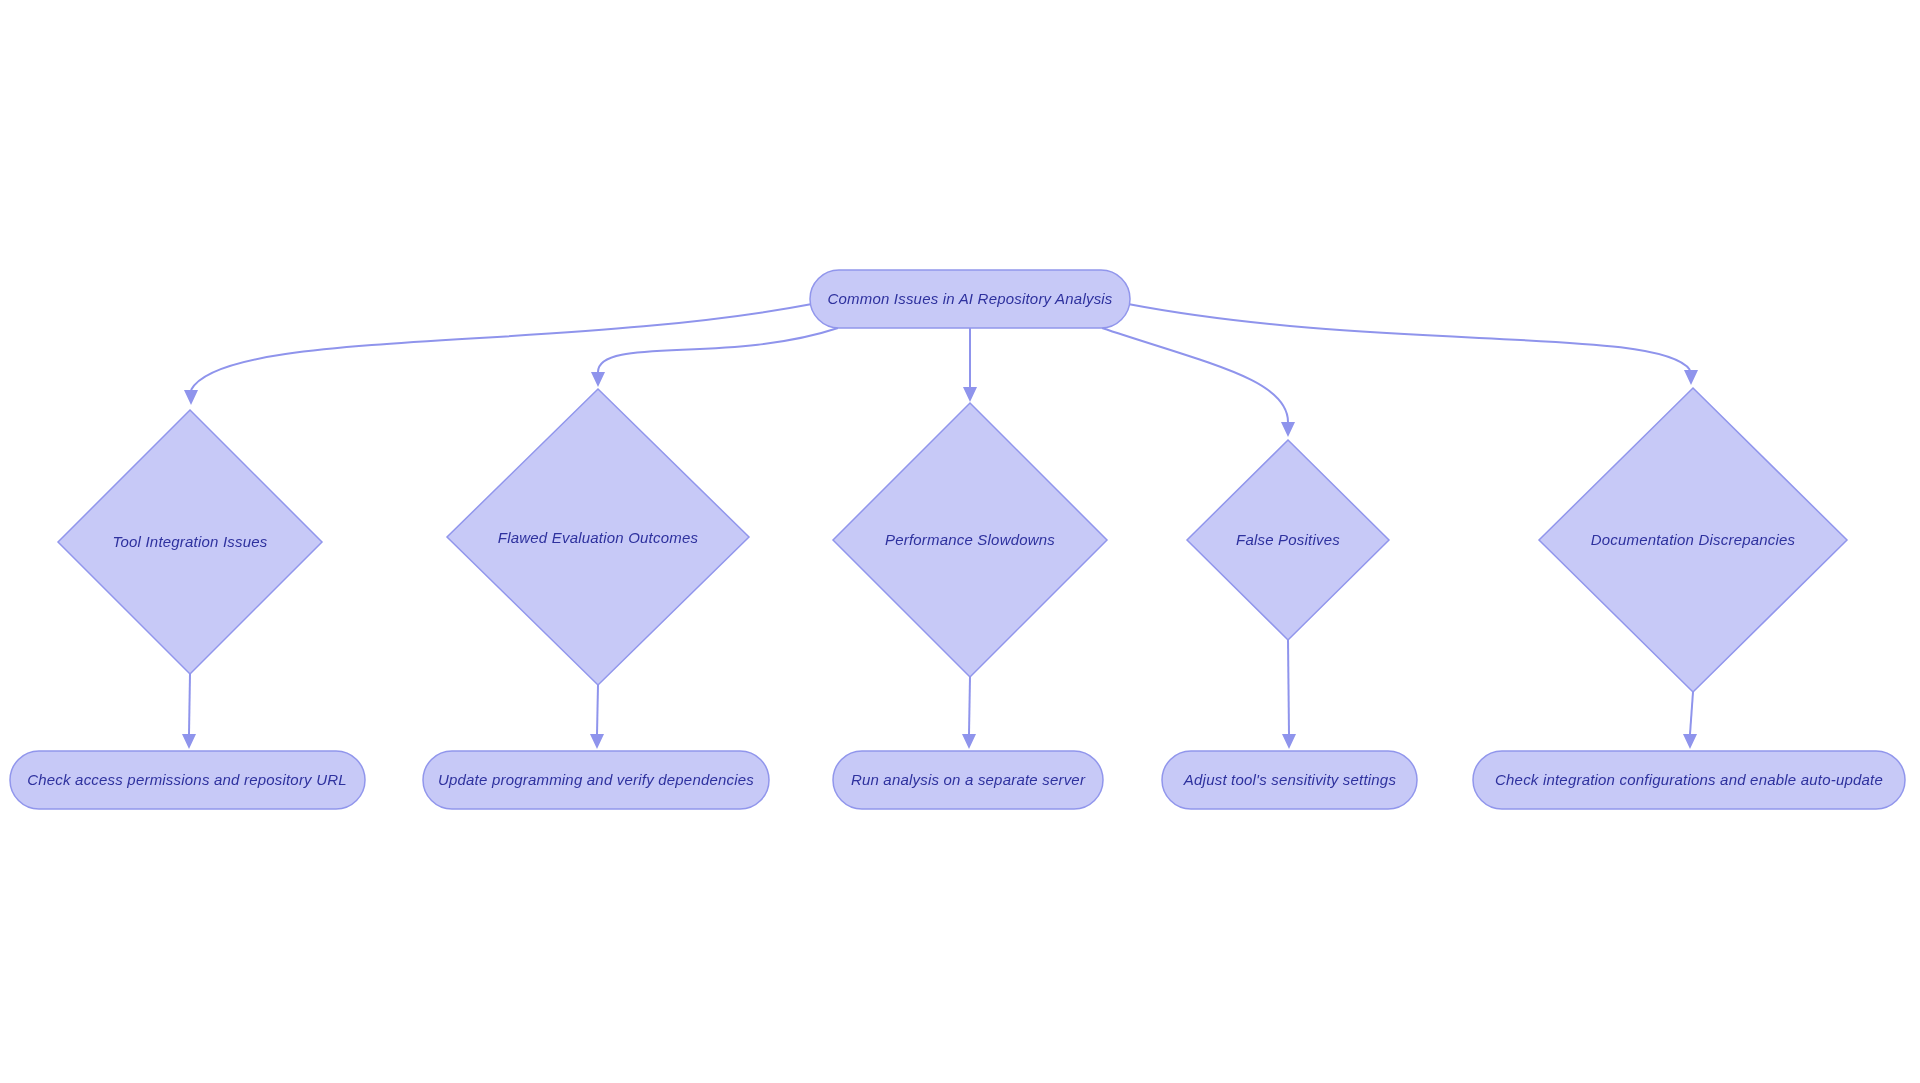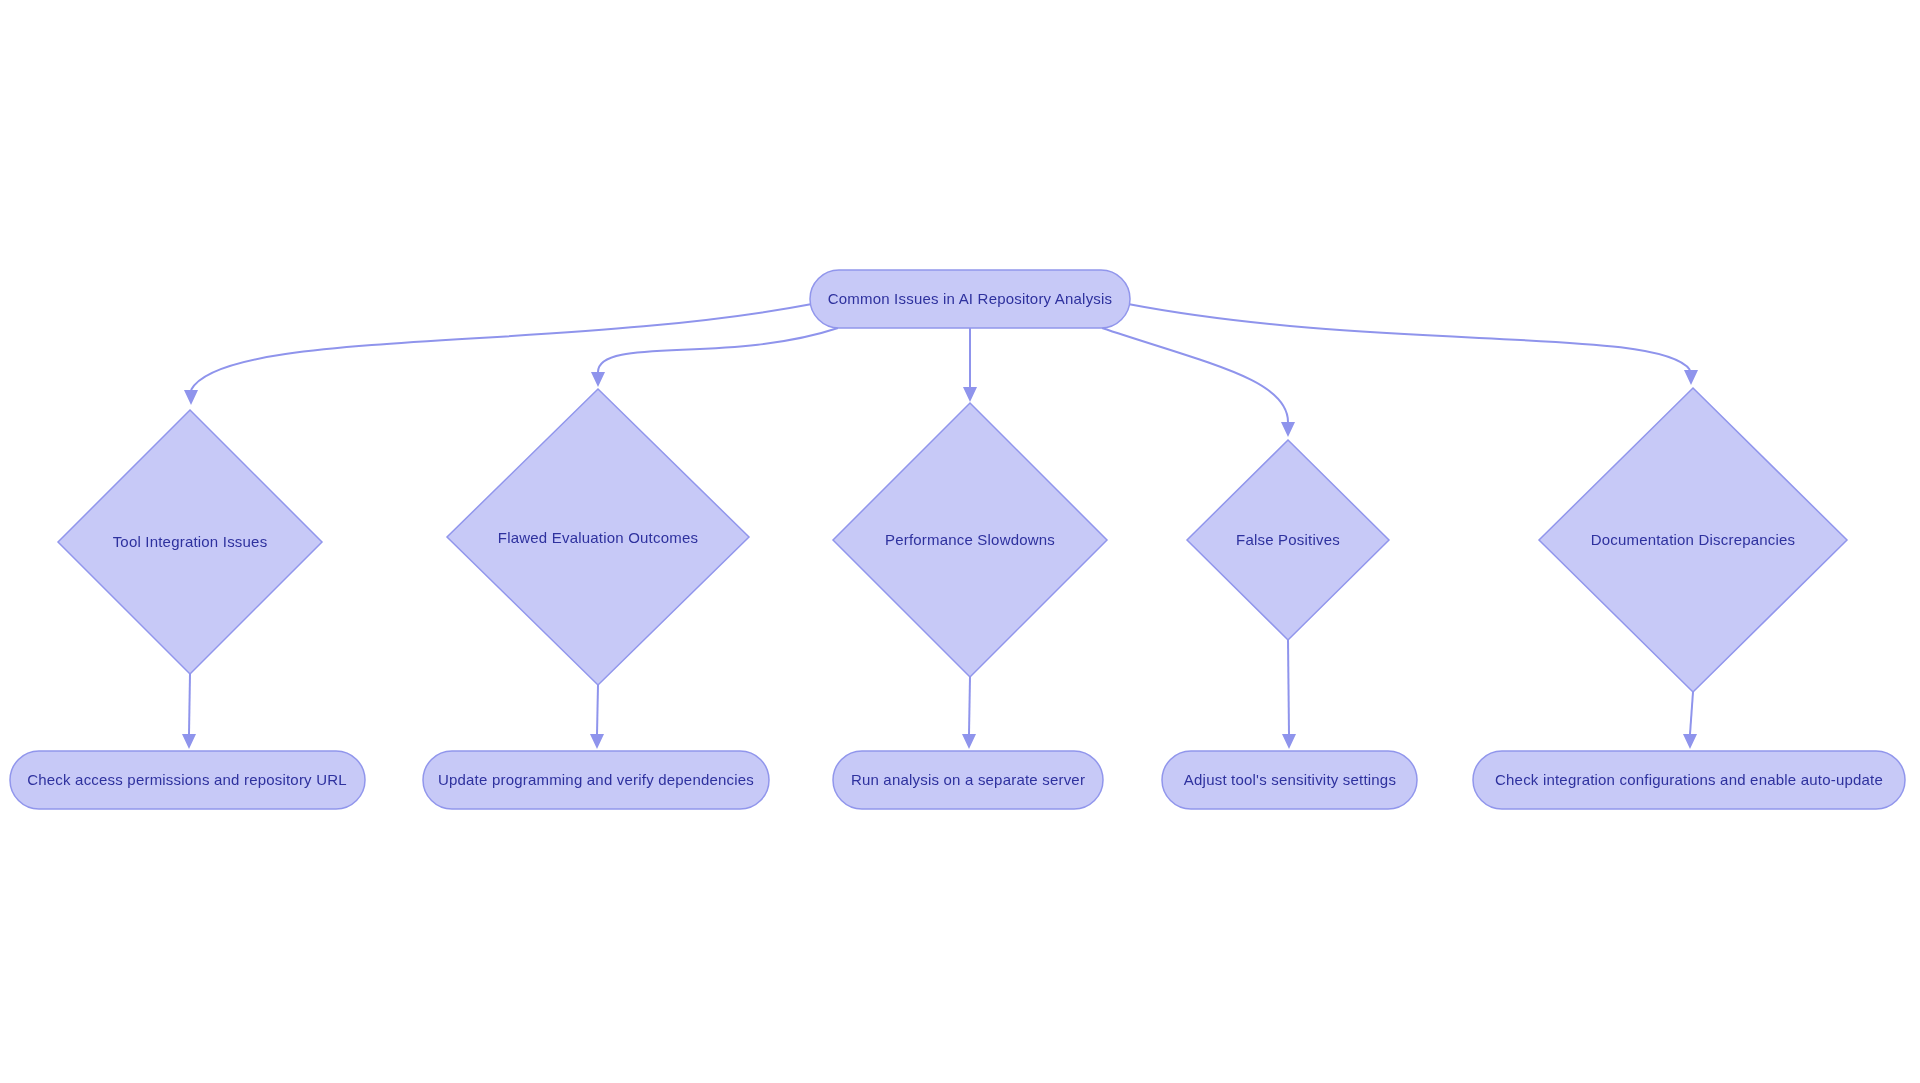--- a/index.html
+++ b/index.html
@@ -7,20 +7,21 @@
     padding: 0;
     background: var(--background, #ffffff);
     width: 1920px;
     height: 1083px;
     overflow: hidden;
   }
   .diagram-wrap {
     position: relative;
     width: 1920px;
     height: 953px;
+    font-style: italic;
   }
   svg {
     display: block;
   }
   .node-shape {
     fill: var(--node-fill, #c7c9f7);
     stroke: var(--node-border, #9196ec);
     stroke-width: 1.5;
   }
   .edge {

